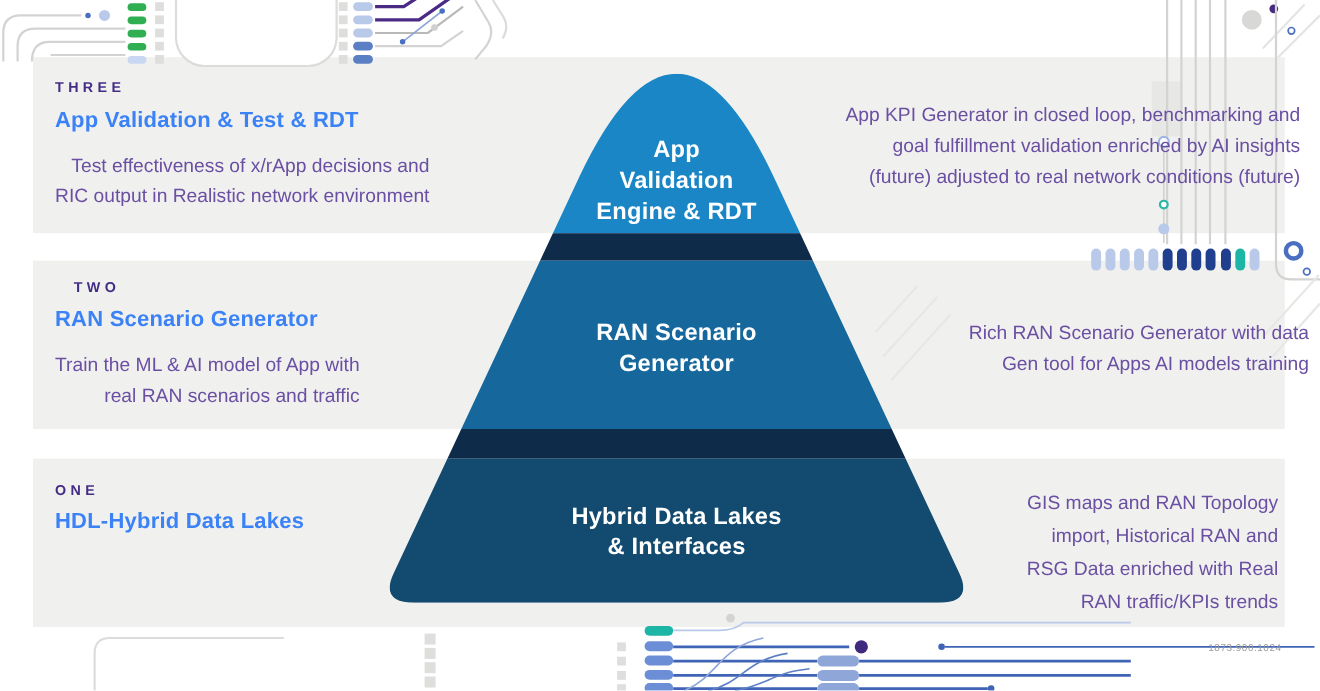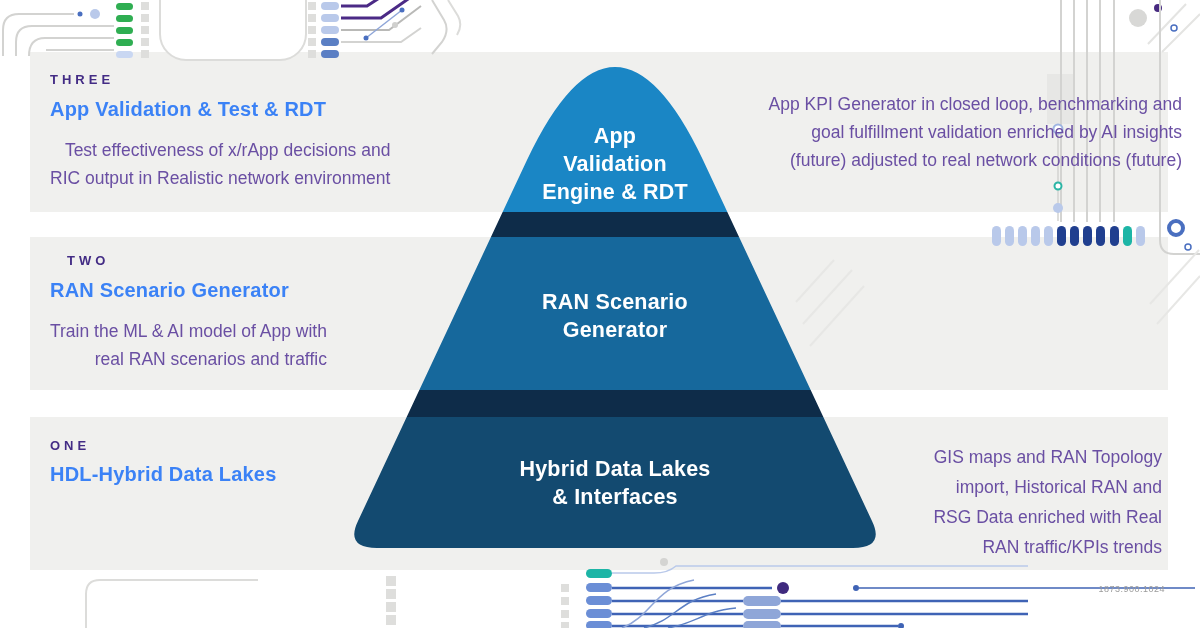--- a/index.html
+++ b/index.html
@@ -195,19 +195,21 @@
   <div class="txt title" style="left:50px;top:279px;">RAN Scenario Generator</div>
   <div class="txt desc" style="left:50px;top:317px;">Train the ML &amp; AI model of App with
 real RAN scenarios and traffic</div>
 
   <div class="txt num" style="left:50px;top:438px;">ONE</div>
   <div class="txt title" style="left:50px;top:463px;">HDL-Hybrid Data Lakes</div>
 
   <div class="txt note" style="left:712px;top:90px;width:470px;">App KPI Generator in closed loop, benchmarking and
 goal fulfillment validation enriched by AI insights
 (future) adjusted to real network conditions (future)</div>
+  <div class="txt note" style="left:820px;top:288px;width:370px;">Rich RAN Scenario Generator with data
+Gen tool for Apps AI models training</div>
   <div class="txt note" style="left:892px;top:442px;width:270px;line-height:30px;">GIS maps and RAN Topology
 import, Historical RAN and
 RSG Data enriched with Real
 RAN traffic/KPIs trends</div>
 
   <div class="txt code" style="left:1055px;top:584px;width:110px;">1873.900.1024</div>
 </div>
 
 </body></html>

